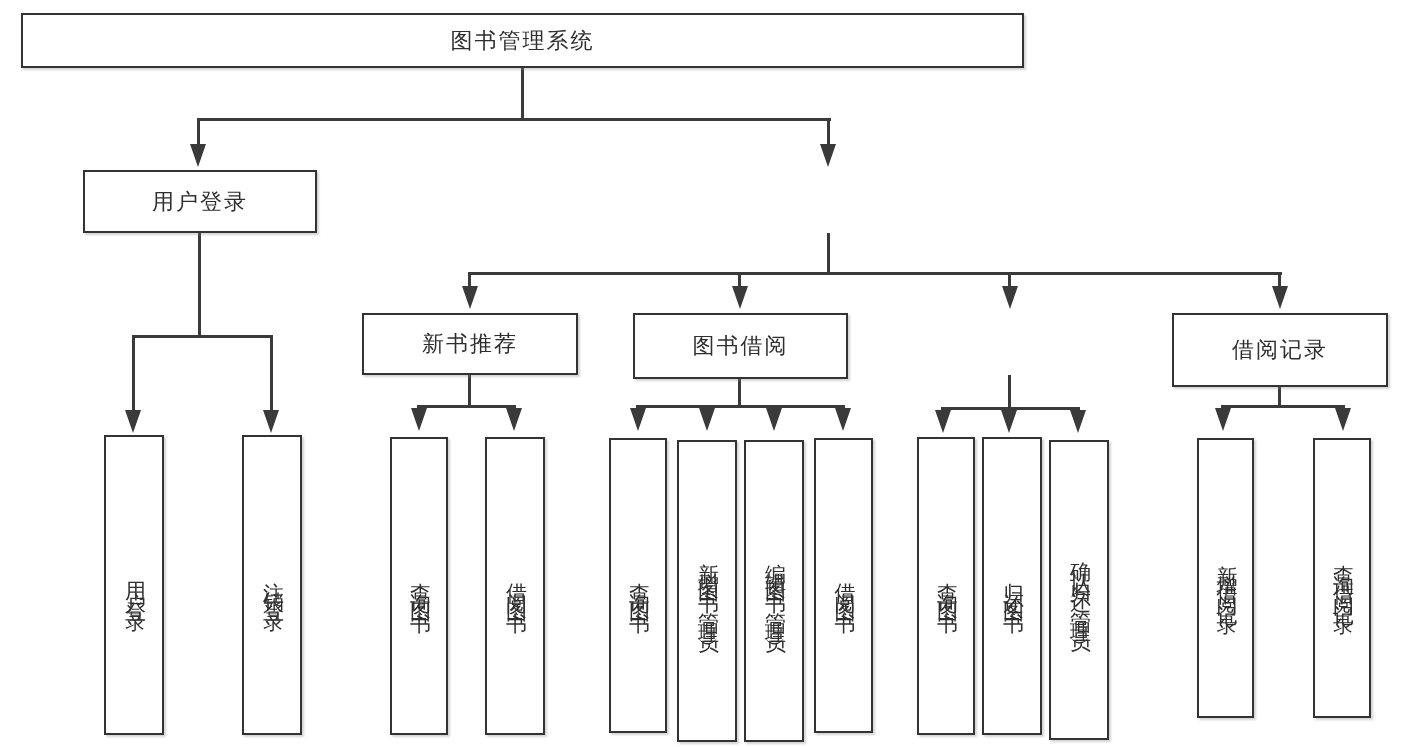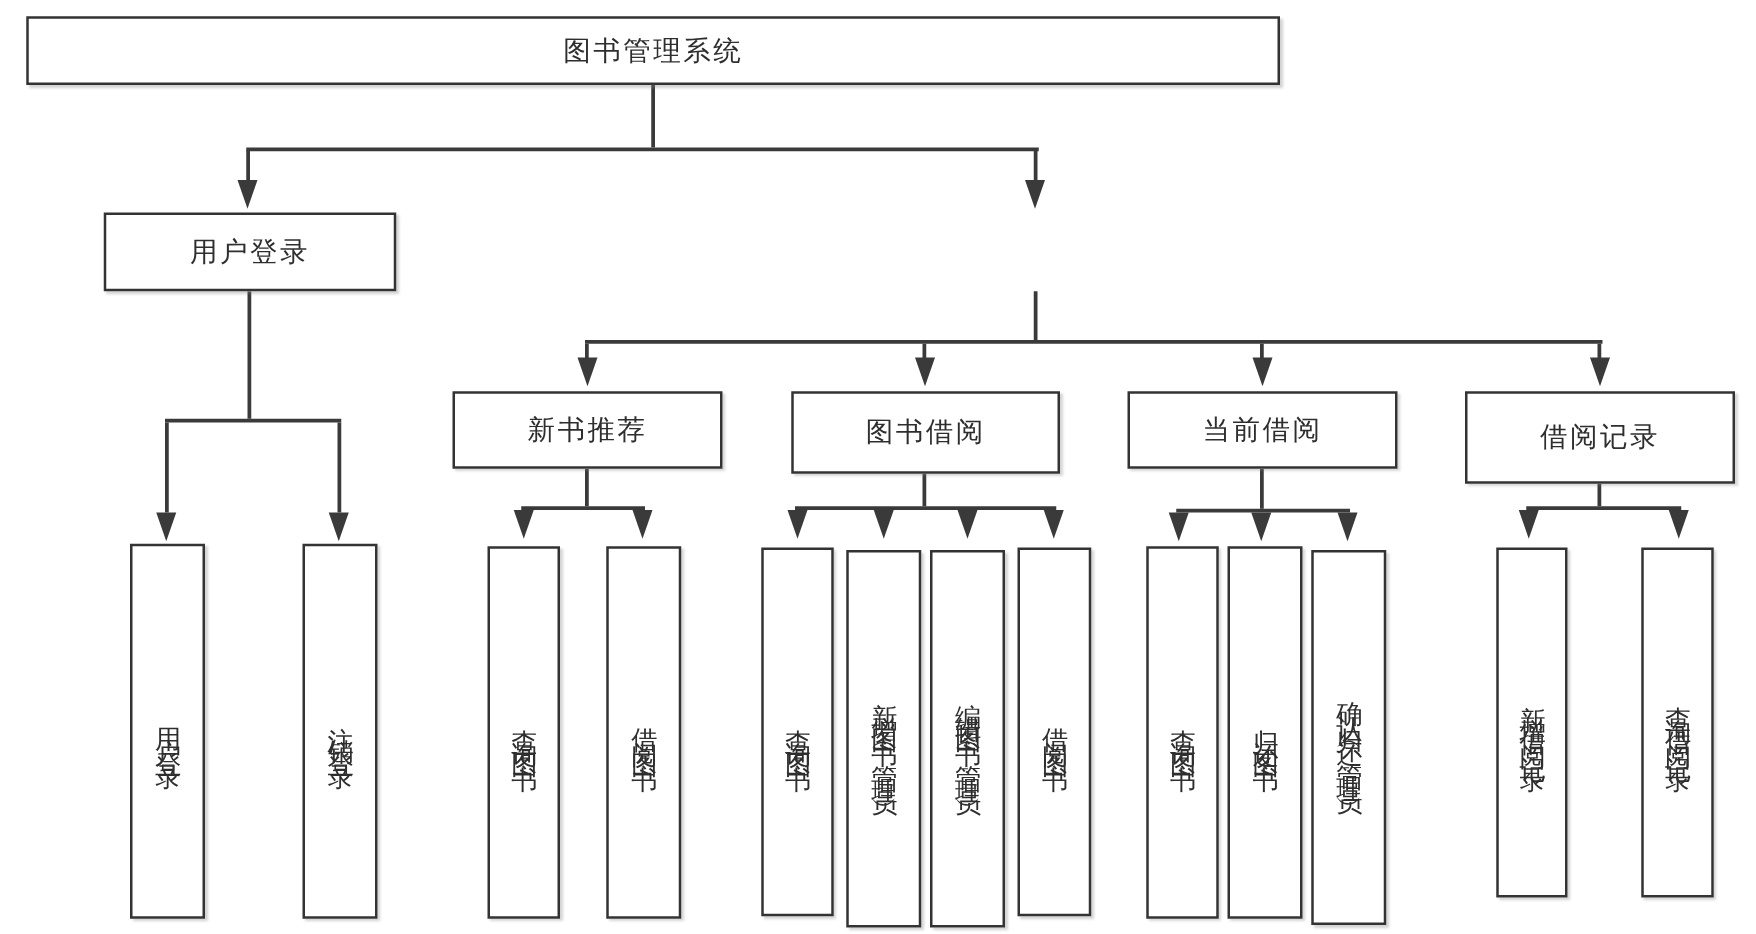--- a/index.html
+++ b/index.html
@@ -1,21 +1,21 @@
 <!DOCTYPE html>
 <html style="--line: #3a3a3a; --border: #333333; --text: #2e2e2e; --wm: #9c9c9c; --bg: #ffffff;"><head>
 <meta charset="utf-8">
 <style>
   :root{
     --line:#3a3a3a; --border:#333333; --text:#2e2e2e; --wm:#9c9c9c; --bg:#ffffff;
   }
   html,body{margin:0;padding:0;background:var(--bg);}
   .stage{
     position:relative;width:1405px;height:747px;overflow:hidden;background:var(--bg);
-    font-family:Liberation Serif, serif;color:var(--text);
+    font-family:Liberation Mono, monospace;color:var(--text);
   }
   .box{
     position:absolute;box-sizing:border-box;border:2px solid var(--border);background:#fff;
     display:flex;align-items:center;justify-content:center;
     box-shadow:2px 2px 2px rgba(130,130,130,.35);
   }
   .node-h .lbl{font-size:22px;letter-spacing:2px;white-space:nowrap;}
   .leaf .vtxt{
     writing-mode:vertical-rl;text-orientation:mixed;
     font-size:21px;letter-spacing:10px;line-height:1;
@@ -90,23 +90,20 @@
   <div class="box node-h" style="left:83px;top:170px;width:234px;height:63px">
     <span class="lbl">用户登录</span>
   </div>
 
   <div class="box node-h" style="left:362px;top:313px;width:216px;height:62px">
     <span class="lbl">新书推荐</span>
   </div>
   <div class="box node-h" style="left:633px;top:313px;width:215px;height:66px">
     <span class="lbl">图书借阅</span>
   </div>
-  <div class="box node-h" style="left:902px;top:313px;width:216px;height:62px">
-    <span class="lbl">当前借阅</span>
-  </div>
   <div class="box node-h" style="left:1172px;top:313px;width:216px;height:74px">
     <span class="lbl">借阅记录</span>
   </div>
 
   <div class="box leaf" style="left:104px;top:435px;width:60px;height:300px">
     <span class="vtxt">用户登录</span>
   </div>
   <div class="box leaf" style="left:242px;top:435px;width:60px;height:300px">
     <span class="vtxt">注销登录</span>
   </div>

